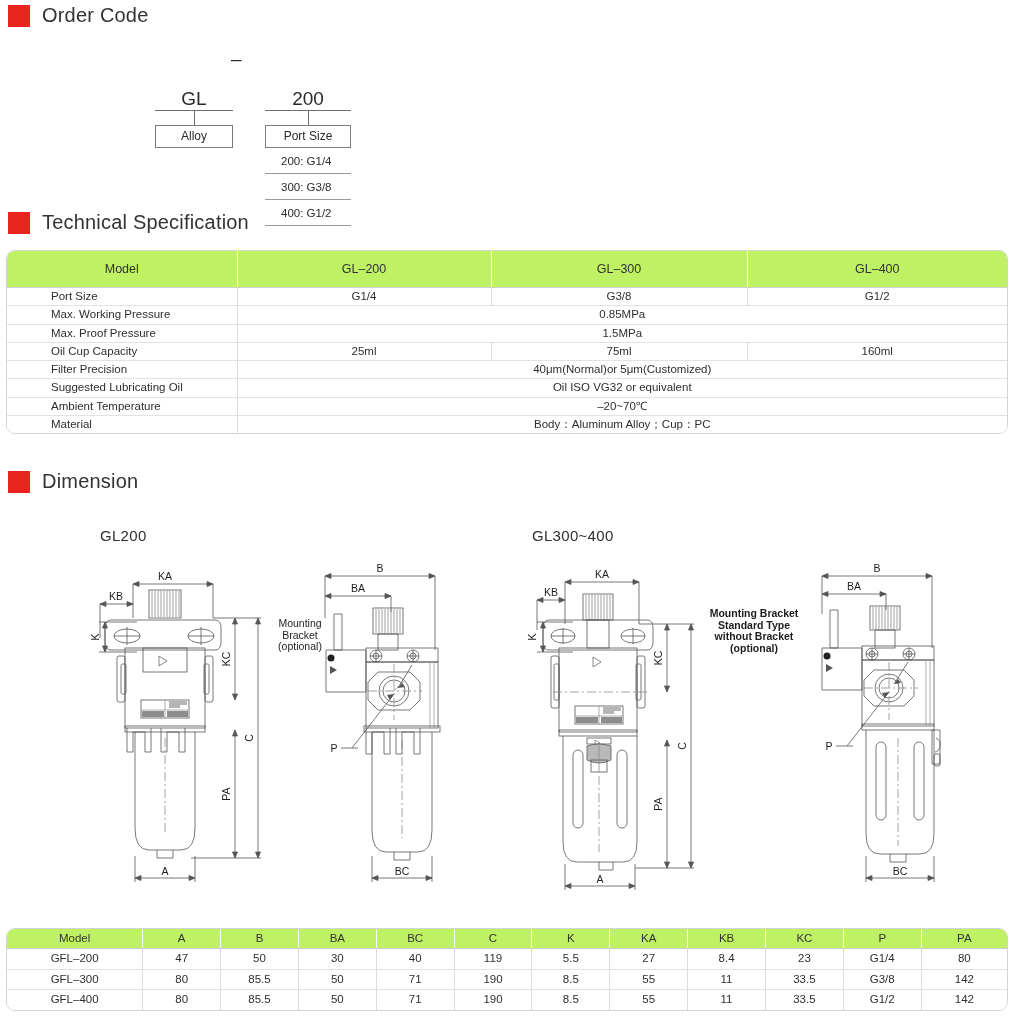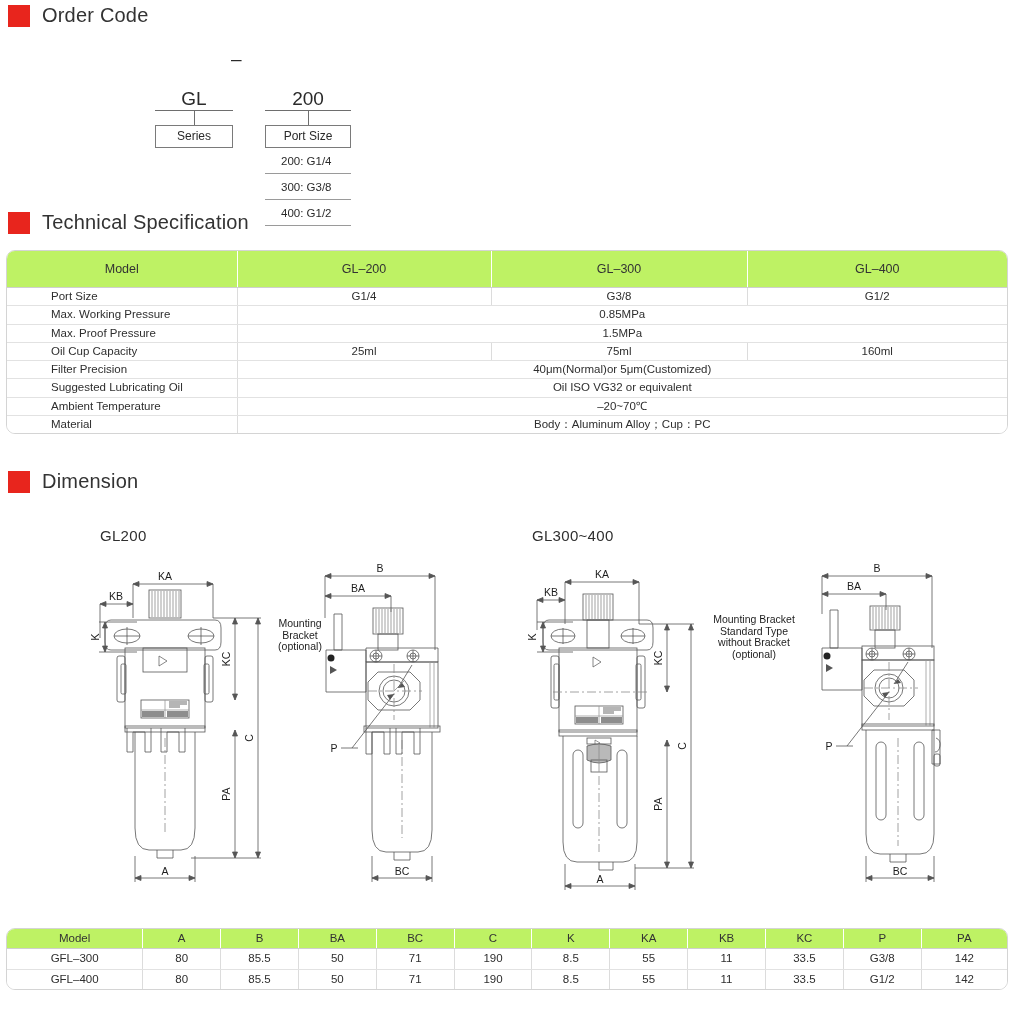--- a/index.html
+++ b/index.html
@@ -170,21 +170,21 @@
 
   .callout {
     position: absolute;
     font-size: 10.5px;
     line-height: 11.5px;
     color: #1d1d1d;
     text-align: center;
     white-space: pre-line;
   }
   #callout-left  { left: 268px; top: 108px; width: 64px; }
-  #callout-right { left: 706px; top: 104px;  width: 96px; }
+  #callout-right { left: 706px; top: 98px;  width: 96px; font-weight: bold; }
 
   svg { display: block; }
   svg text {
     font-family: "Liberation Sans", sans-serif;
     fill: #1d1d1d;
   }
 </style>
 </head>
 <body>
 
@@ -202,21 +202,21 @@
   <div class="marker"></div>
   <div class="title">Dimension</div>
 </div>
 
 <div id="order-code">
 
   <div class="oc-col" id="oc-series">
     <div class="oc-value">GL</div>
     <div class="oc-rule"></div>
     <div class="oc-stem"></div>
-    <div class="oc-box">Series</div>
+    <div class="oc-box">Alloy</div>
   </div>
 
   <div class="oc-dash">–</div>
 
   <div class="oc-col" id="oc-port">
     <div class="oc-value">200</div>
     <div class="oc-rule"></div>
     <div class="oc-stem"></div>
     <div class="oc-box">Port Size</div>
     <div id="oc-options">
@@ -689,20 +689,34 @@
           <th>K</th>
           <th>KA</th>
           <th>KB</th>
           <th>KC</th>
           <th>P</th>
           <th>PA</th>
         </tr>
       </thead>
     <tbody id="dim-body">
         <tr>
+          <td class="model">GFL–200</td>
+          <td>47</td>
+          <td>50</td>
+          <td>30</td>
+          <td>40</td>
+          <td>119</td>
+          <td>5.5</td>
+          <td>27</td>
+          <td>8.4</td>
+          <td>23</td>
+          <td>G1/4</td>
+          <td>80</td>
+        </tr>
+        <tr>
           <td class="model">GFL–300</td>
           <td>80</td>
           <td>85.5</td>
           <td>50</td>
           <td>71</td>
           <td>190</td>
           <td>8.5</td>
           <td>55</td>
           <td>11</td>
           <td>33.5</td>

